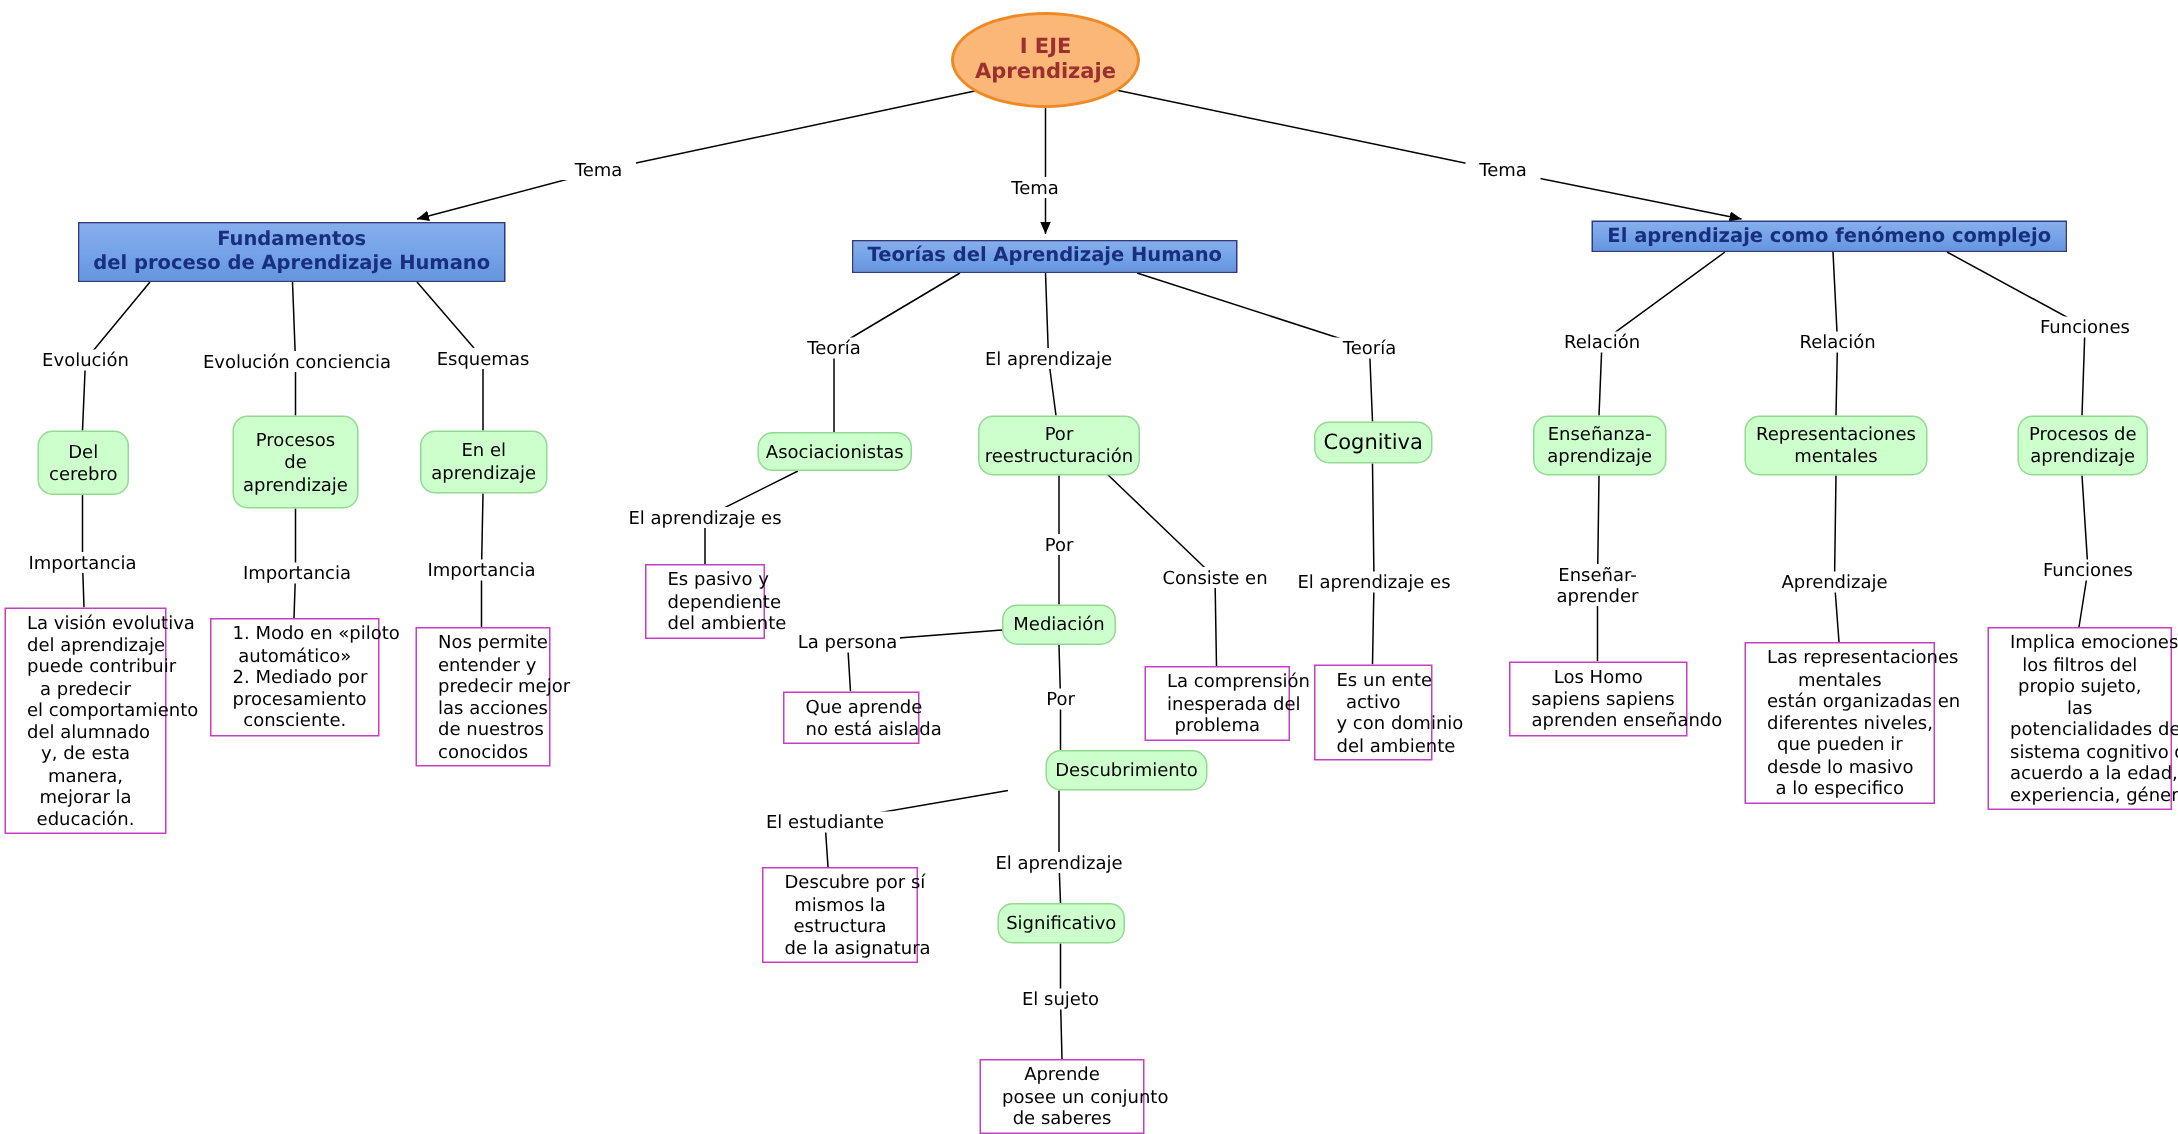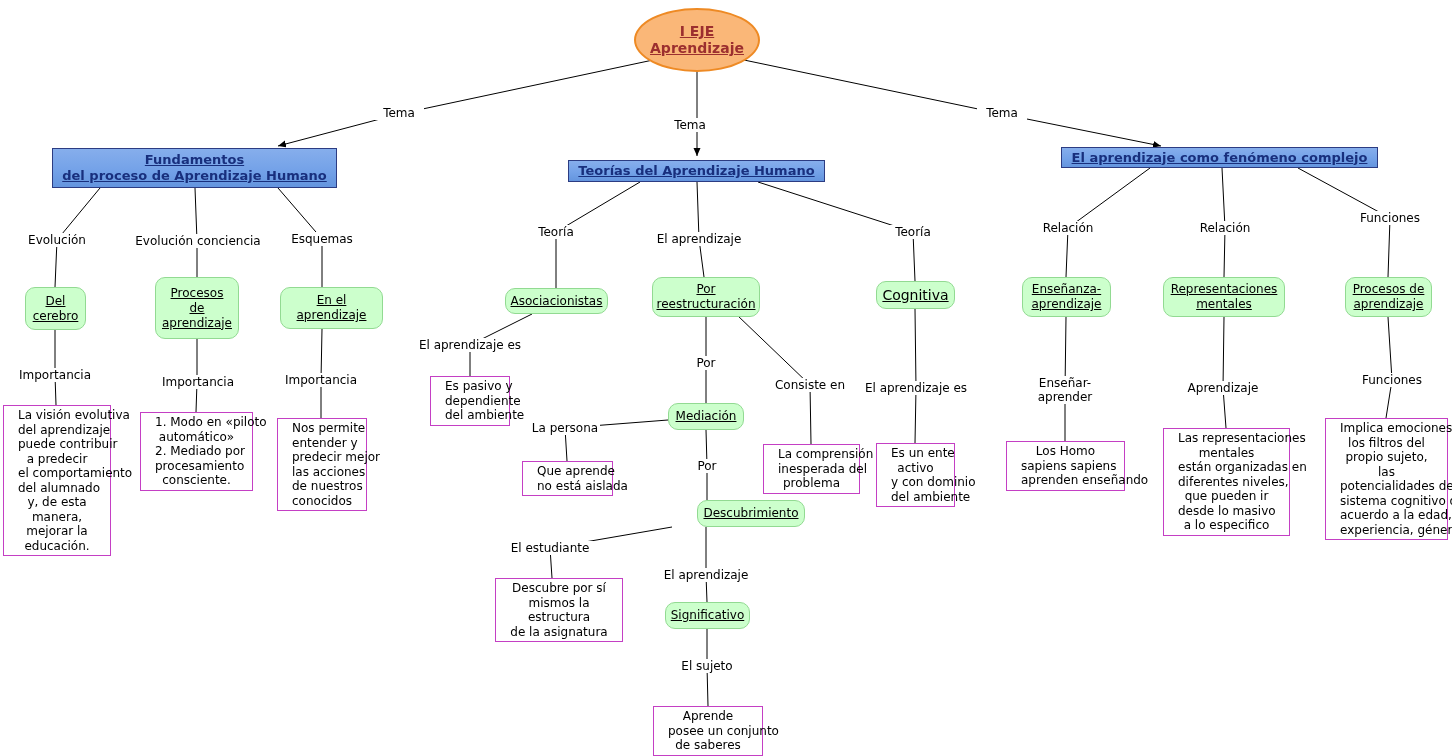--- a/index.html
+++ b/index.html
@@ -4,21 +4,21 @@
 <style>
   * { box-sizing: border-box; margin: 0; padding: 0; }
   html, body { background: #ffffff; }
   body { font-family: "DejaVu Sans", "Liberation Sans", sans-serif; }
   .map { position: relative; width: 1452px; height: 756px; background: #fff; overflow: hidden; }
   .lines { position: absolute; left: 0; top: 0; width: 1452px; height: 756px; }
   .lines path { stroke: var(--line-color, #000); stroke-width: 1; fill: none; }
   .lines .arrowhead { fill: var(--line-color, #000); stroke: none; }
 
   .node { position: absolute; display: flex; align-items: center; justify-content: center;
-          text-align: center; white-space: pre; text-decoration: underline; }
+          text-align: center; white-space: pre; }
 
   .root-ellipse { border-radius: 50%; background: var(--root-fill, #fab778);
                   border: 2px solid var(--root-border, #ee8a24);
                   color: var(--root-text, #9c2f2f); font-weight: bold;
                   font-size: 14px; line-height: 17px; }
 
   .topic { background: linear-gradient(180deg, #86aeec 0%, var(--topic-fill, #74a2e8) 55%, #6495de 100%);
            border: 1px solid var(--topic-border, #2c3c82);
            color: var(--topic-text, #182f7d); font-weight: bold;
            font-size: 13px; line-height: 16px; }
@@ -93,21 +93,21 @@
 
   <div class="edge-label" style="left:22px;top:233px;width:70px;">Evolución</div>
   <div class="edge-label" style="left:133px;top:234px;width:130px;">Evolución conciencia</div>
   <div class="edge-label" style="left:287px;top:232px;width:70px;">Esquemas</div>
 
   <div class="node concept" style="left:25px;top:287px;width:61px;height:43px;">Del
 cerebro</div>
   <div class="node concept" style="left:155px;top:277px;width:84px;height:62px;">Procesos
 de
 aprendizaje</div>
-  <div class="node concept" style="left:280px;top:287px;width:103px;height:42px;">En el
+  <div class="node concept" style="left:280px;top:287px;width:85px;height:42px;">En el
 aprendizaje</div>
 
   <div class="edge-label" style="left:15px;top:368px;width:80px;">Importancia</div>
   <div class="edge-label" style="left:158px;top:375px;width:80px;">Importancia</div>
   <div class="edge-label" style="left:281px;top:373px;width:80px;">Importancia</div>
 
   <div class="detail" style="left:3px;top:405px;width:108px;">La visión evolutiva
 del aprendizaje
 puede contribuir
 a predecir
@@ -157,21 +157,21 @@
 del ambiente</div>
 
   <div class="edge-label" style="left:530px;top:421px;width:70px;">La persona</div>
   <div class="detail" style="left:522px;top:461px;width:91px;">Que aprende
 no está aislada</div>
 
   <div class="edge-label" style="left:692px;top:459px;width:30px;">Por</div>
   <div class="node concept" style="left:652px;top:500px;width:108px;height:27px;margin-left:45px;">Descubrimiento</div>
 
   <div class="edge-label" style="left:505px;top:541px;width:90px;">El estudiante</div>
-  <div class="detail" style="left:495px;top:578px;width:128px;">Descubre por sí
+  <div class="detail" style="left:508px;top:578px;width:104px;">Descubre por sí
 mismos la
 estructura
 de la asignatura</div>
 
   <div class="edge-label" style="left:661px;top:568px;width:90px;">El aprendizaje</div>
   <div class="node concept" style="left:665px;top:602px;width:85px;height:27px;">Significativo</div>
 
   <div class="edge-label" style="left:672px;top:659px;width:70px;">El sujeto</div>
   <div class="detail" style="left:653px;top:706px;width:110px;">Aprende
 posee un conjunto

